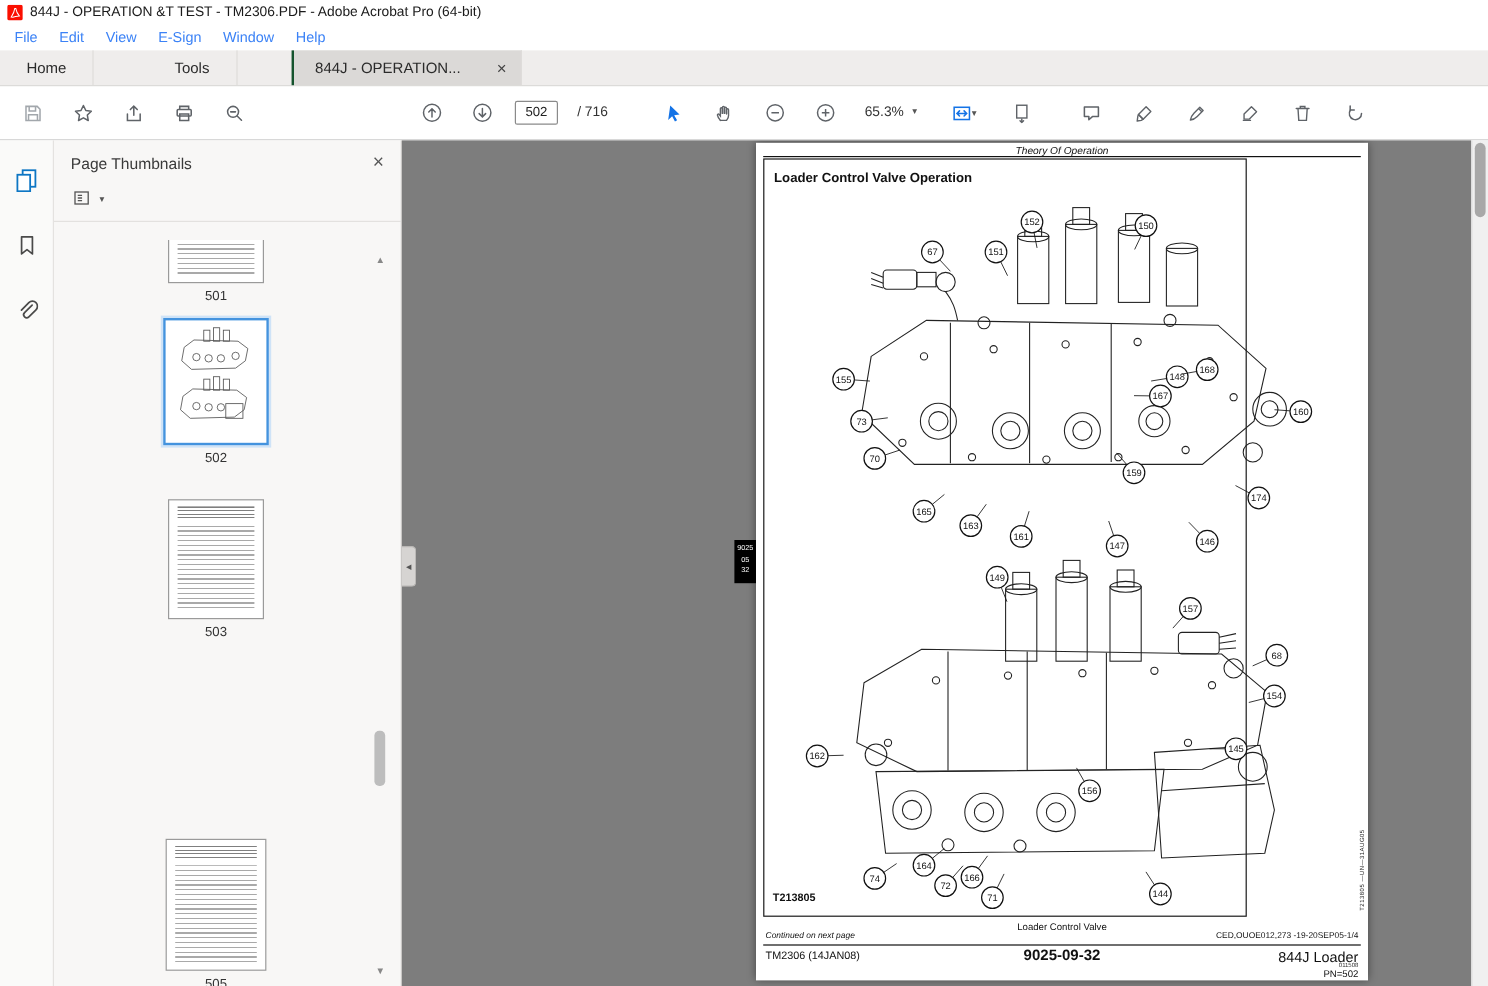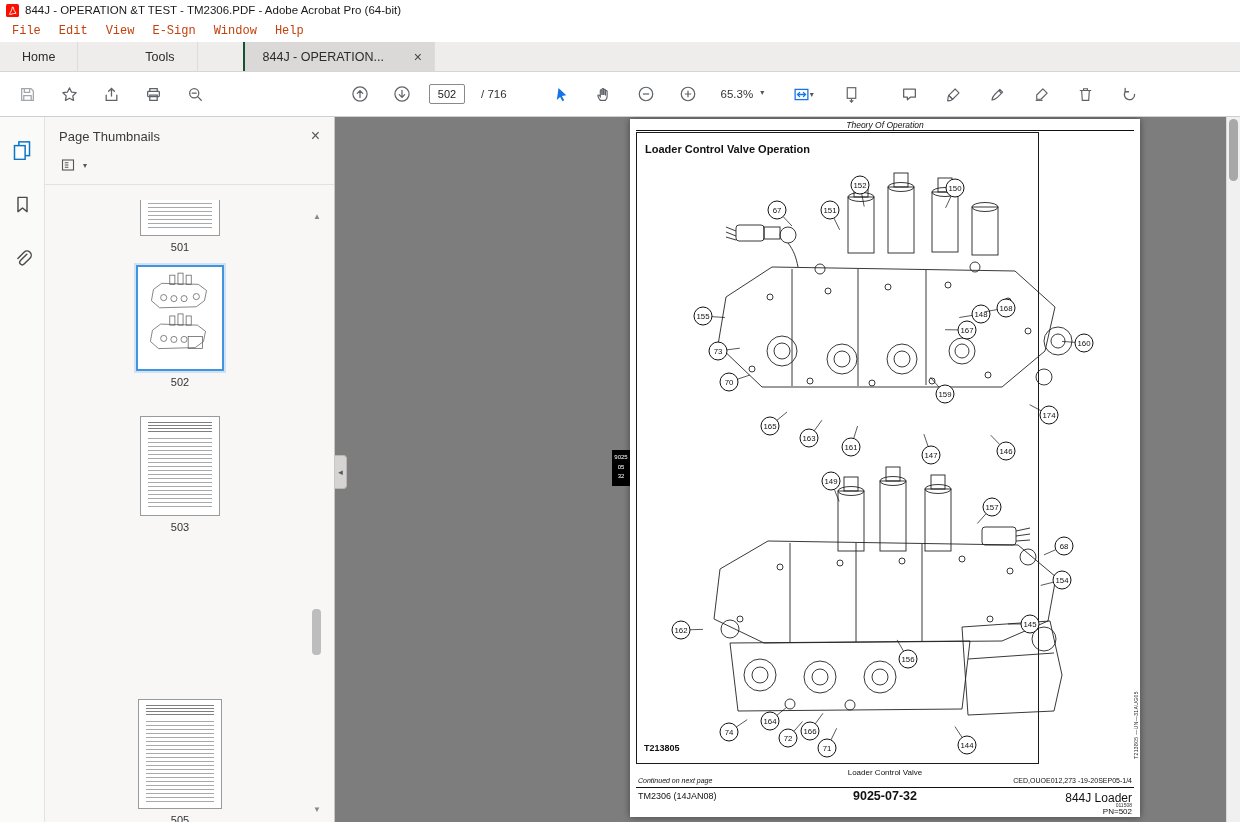--- a/index.html
+++ b/index.html
@@ -7,21 +7,21 @@
     font-family:"Liberation Sans",sans-serif;}
   .app{position:relative;width:1240px;height:822px;background:#fff;color:#222;}
 
   
   .titlebar{height:20px;display:flex;align-items:center;gap:6px;padding:0 6px;background:#fff;}
   .acro-logo{width:13px;height:13px;display:flex;}
   .title-text{font-size:11.5px;color:#1a1a1a;}
 
   
   .menubar{height:22px;display:flex;align-items:center;padding:0 3px;background:#fff;}
-  .menu-item{padding:2px 9px;font-size:12px;color:#c2410c;cursor:default;font-family:Liberation Mono, monospace;}
+  .menu-item{padding:2px 9px;font-size:12px;color:#3b82f6;cursor:default;}
 
   
   .tabbar{height:30px;background:#efedec;display:flex;align-items:stretch;border-bottom:1px solid #d8d6d4;gap:45px;}
   .tab{display:flex;align-items:center;padding:0 22px;font-size:12.5px;color:#2b2b2b;border-right:1px solid #dedcda;}
   .tab.doc{background:#dbd9d7;gap:30px;padding:0 12px 0 18px;border-left:2px solid #14532d;}
   .tab-close{font-size:14px;color:#444;line-height:1;}
 
   
   .toolbar{height:45px;background:#fff;border-bottom:1px solid #cfcfcf;display:flex;align-items:center;padding:0 12px;}
   .tb{width:30px;height:32px;display:flex;align-items:center;justify-content:center;background:none;border:none;border-radius:3px;font-family:inherit;}
@@ -547,21 +547,21 @@
               <text x="337" y="628.8" text-anchor="middle" font-size="7.8" fill="#111">144</text>
             </g>
         </svg>
 
         <div class="figure-id">T213805</div>
         <div class="fig-caption">Loader Control Valve</div>
         <div class="continued">Continued on next page</div>
         <div class="refcode">CED,OUOE012,273 -19-20SEP05-1/4</div>
         <div class="rule2"></div>
         <div class="foot-left">TM2306 (14JAN08)</div>
-        <div class="foot-center">9025-07-32</div>
+        <div class="foot-center">9025-09-32</div>
         <div class="foot-right">844J Loader</div>
         <div class="foot-small">011508</div>
         <div class="foot-pn">PN=502</div>
         <div class="vert-label">T213805 —UN—31AUG05</div>
       </div>
     </div>
 
     <div class="main-scroll">
       <div class="main-scroll-thumb"></div>
     </div>

